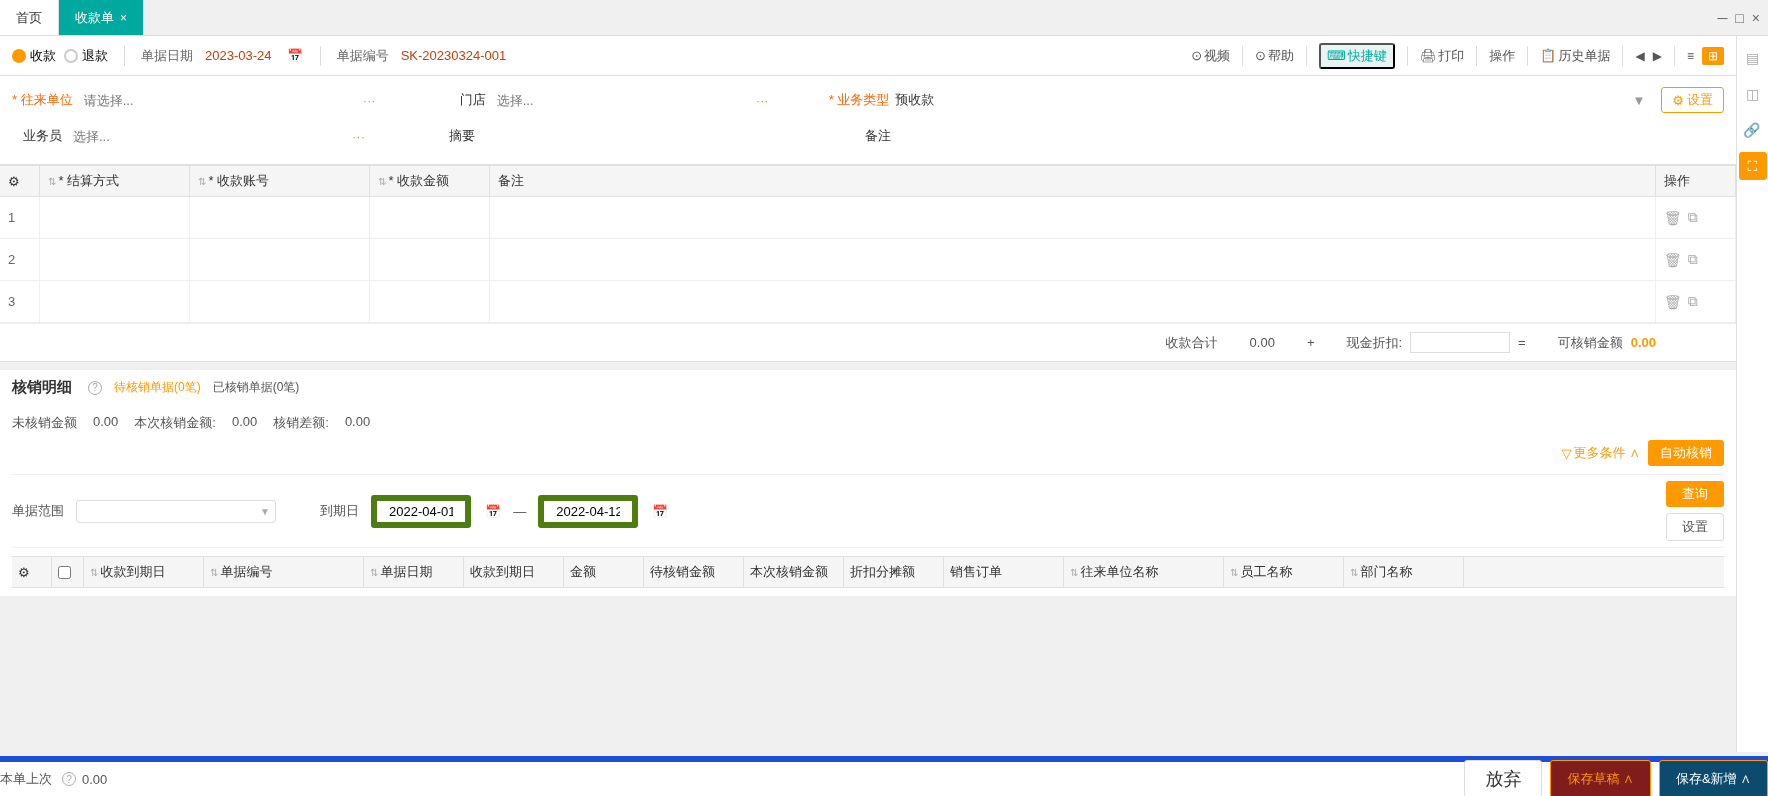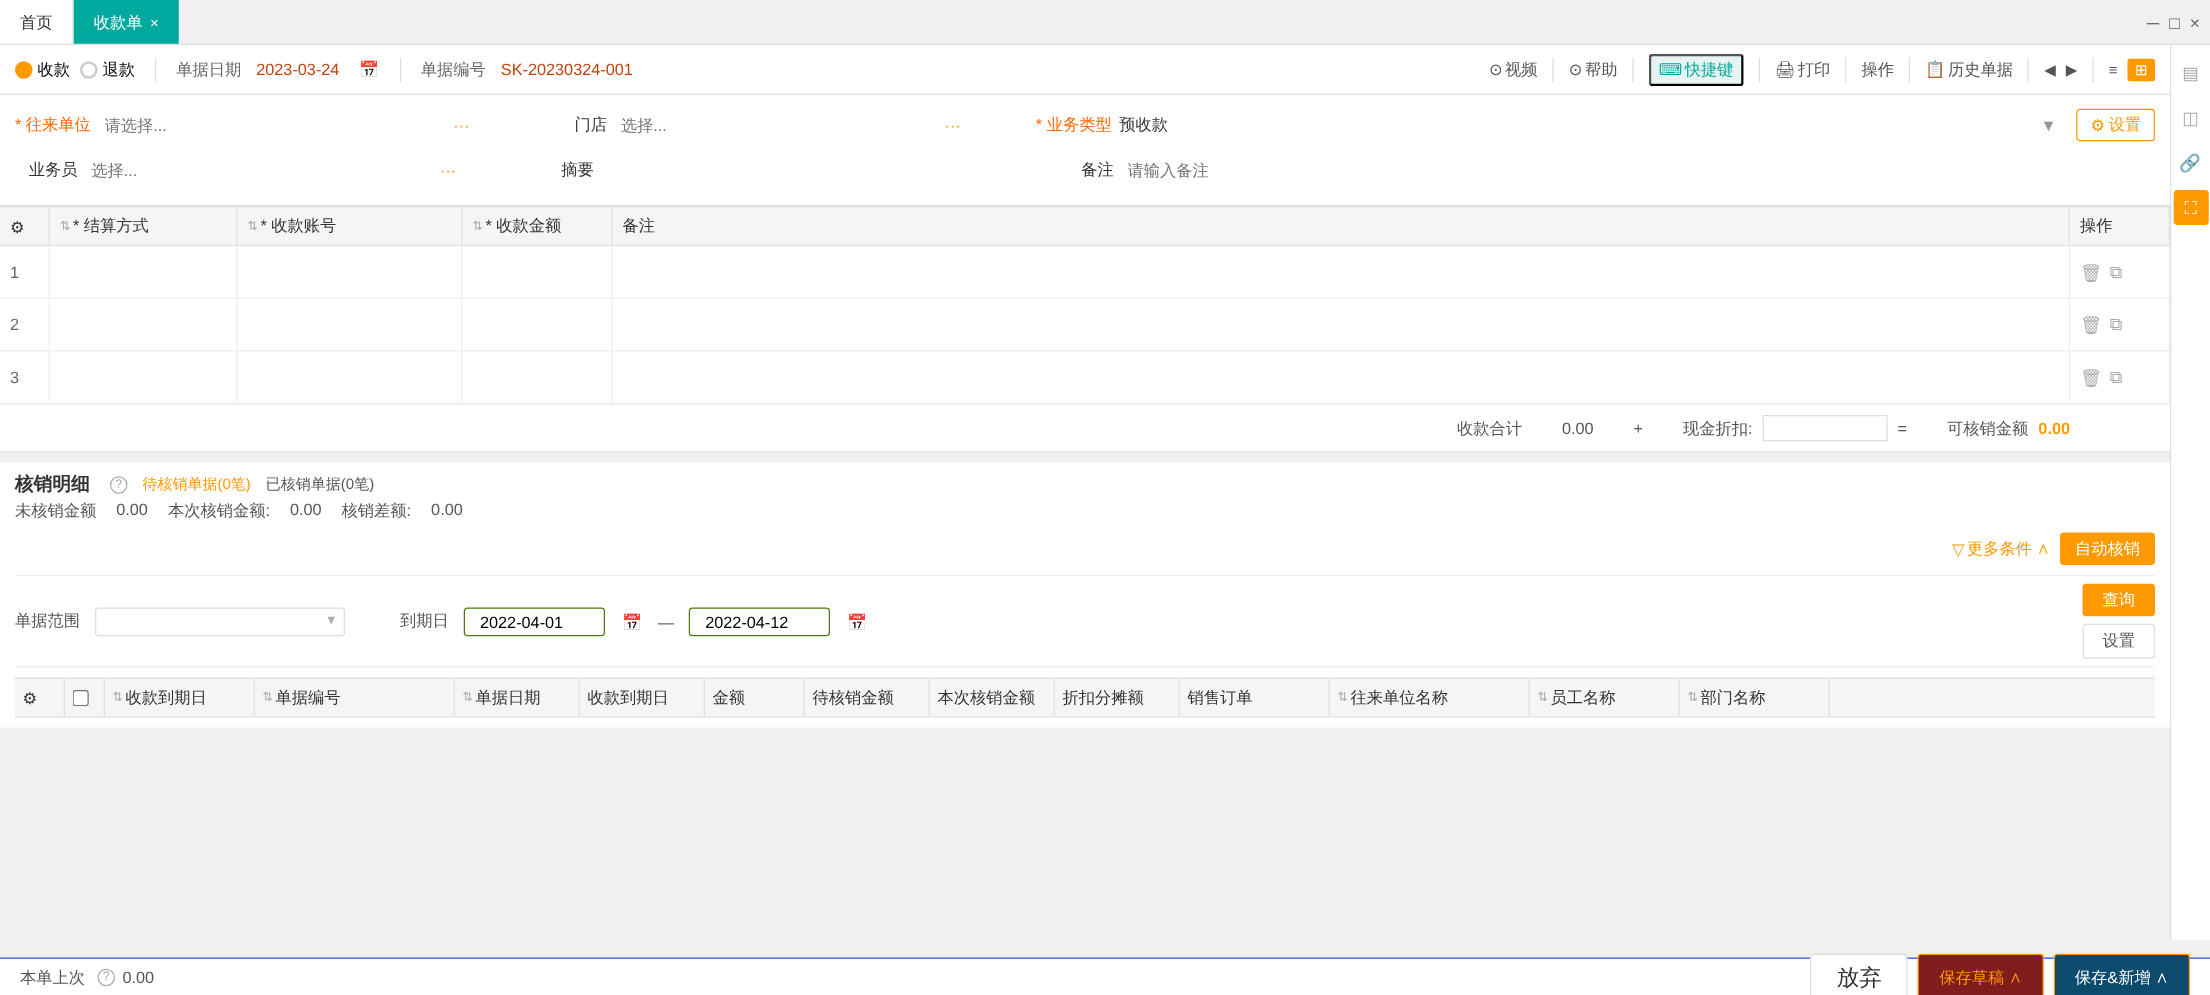--- a/index.html
+++ b/index.html
@@ -108,21 +108,21 @@
     .summary-text { color: #555; margin-left: 24px; }
     .summary-input {
       border: 1px solid #ddd; outline: none; padding: 2px 6px;
       width: 100px; text-align: right;
     }
     .summary-orange { color: #f90; font-weight: 600; }
     .summary-eq { color: #555; }
 
     
     .verify-section { background: #fff; margin-top: 8px; padding: 8px 12px; }
-    .verify-header { display: flex; align-items: center; gap: 12px; margin-bottom: 3px; }
+    .verify-header { display: flex; align-items: center; gap: 12px; margin-bottom: 17px; }
     .verify-title { font-size: 15px; font-weight: 600; color: #333; }
     .verify-tab {
       color: #f90; font-size: 12px; cursor: pointer;
       display: flex; align-items: center; gap: 2px;
     }
     .verify-tab-plain { color: #555; font-size: 12px; cursor: pointer; }
     .verify-stats { display: flex; gap: 16px; margin-bottom: 8px; font-size: 12px; color: #555; }
 
     .verify-toolbar {
       display: flex; align-items: center; justify-content: flex-end;
@@ -146,22 +146,22 @@
       border: 1px solid #ddd; padding: 3px 24px 3px 6px; border-radius: 3px;
       background: #fff; cursor: pointer; min-width: 200px; color: #555;
       appearance: none; outline: none; position: relative;
     }
     .filter-select-wrap { position: relative; display: inline-block; }
     .filter-select-wrap::after {
       content: '▼'; position: absolute; right: 6px; top: 50%; transform: translateY(-50%);
       color: #aaa; font-size: 10px; pointer-events: none;
     }
     .date-input {
-      border: 1px solid #4d7c0f; padding: 3px 12px; border-radius: 3px;
-      outline: none; background: #fff; width: 113px;
+      border: 6px solid #4d7c0f; padding: 3px 12px; border-radius: 3px;
+      outline: none; background: #fff; width: 100px;
     }
     .cal-icon { color: #f90; cursor: pointer; margin-left: 2px; }
     .dash { color: #555; }
     .query-btn {
       background: #f90; color: #fff; border: none; padding: 4px 16px;
       border-radius: 3px; cursor: pointer; font-size: 13px; margin-left: auto;
     }
     .setting-btn2 {
       background: #fff; border: 1px solid #ddd; color: #555; padding: 4px 12px;
       border-radius: 3px; cursor: pointer; font-size: 13px;
@@ -173,23 +173,23 @@
       grid-template-columns: 40px 32px 120px 160px 100px 100px 80px 100px 100px 100px 120px 160px 120px 120px;
       background: #f5f5f5; border-top: 1px solid #e0e0e0; border-bottom: 1px solid #e0e0e0;
     }
     .bth {
       padding: 6px 6px; color: #333; font-weight: 500; border-right: 1px solid #e0e0e0;
       display: flex; align-items: center; gap: 2px; font-size: 12px;
     }
 
     
     .footer {
-      position: fixed; bottom: 0; left: 0; right: 0; height: 30px;
-      background: #fff; border-top: 1px solid #1d4ed8;
-      display: flex; align-items: center; padding: 0 16px;
+      position: fixed; bottom: 0; left: 0; right: 0; height: 40px;
+      background: #fff; border-top: 6px solid #1d4ed8;
+      display: flex; align-items: center; padding: 0 0;
     }
     .footer-left { display: flex; align-items: center; gap: 6px; color: #555; }
     .footer-right { margin-left: auto; display: flex; gap: 8px; }
     .btn-abandon {
       background: #fff; border: 1px solid #ddd; color: #333; padding: 6px 20px;
       border-radius: 3px; cursor: pointer; font-size: 18px;
     }
     .btn-save-draft {
       background: #7f1d1d; border: 1px solid #f90; color: #f90; padding: 6px 16px;
       border-radius: 3px; cursor: pointer; font-size: 13px;
@@ -320,21 +320,20 @@
     </div>
     <div class="form-row">
       <span class="form-label-plain">业务员</span>
       <input class="form-input" type="text" placeholder="选择..." style="max-width: 280px; color: rgb(187, 187, 187);">
       <span class="form-dots">···</span>
       <span style="width:60px;"></span>
       <span class="form-label-plain">摘要</span>
       <input class="form-input" type="text" style="max-width: 300px;">
       <span style="width:60px;"></span>
       <span class="form-label-plain">备注</span>
-      <input class="form-input" type="text" placeholder="请输入备注" style="flex: 1 1 0%; color: rgb(187, 187, 187);">
     </div>
   </div>
 
   <div class="table-header">
     <div class="th">
       <span>⚙</span>
     </div>
     <div class="th">
       <span class="sort-icon">⇅</span>
       <span>* 结算方式</span>

